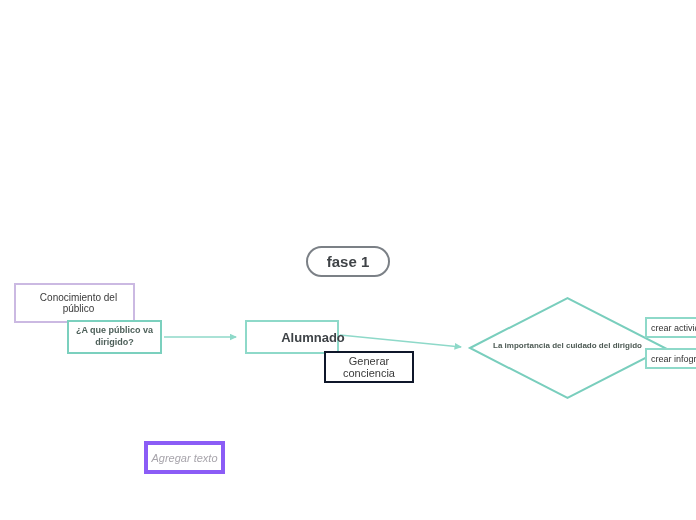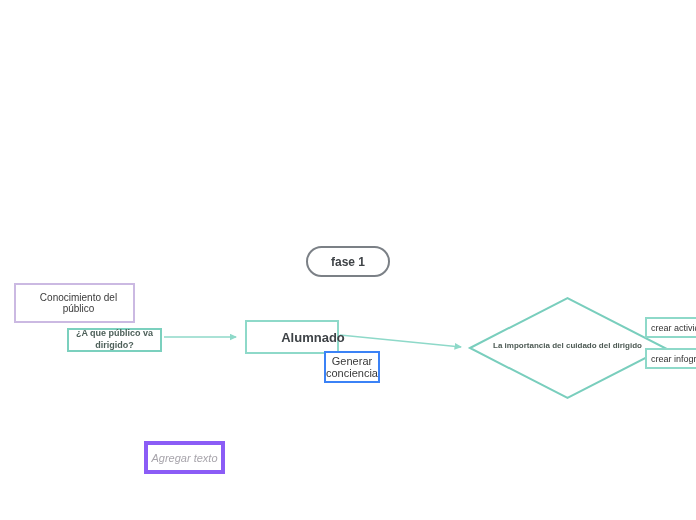--- a/index.html
+++ b/index.html
@@ -30,42 +30,42 @@
     display: flex;
     align-items: center;
     justify-content: center;
     text-align: center;
     z-index: 2;
   }
   .pill {
     left: 306px; top: 246px; width: 84px; height: 31px;
     border: 2px solid #7b8086;
     border-radius: 16px;
-    font-size: 12px; font-weight: bold; color: #3f4347;
+    font-size: 15px; font-weight: bold; color: #3f4347;
   }
   .conocimiento {
     left: 14px; top: 283px; width: 121px; height: 40px;
     border: 2px solid #cbb9e2;
     font-size: 10px; color: #3a3a3a; padding-left: 8px;
   }
   .pregunta {
-    left: 67px; top: 328px; width: 95px; height: 24px;
+    left: 67px; top: 320px; width: 95px; height: 34px;
     border: 2px solid #7bd0be;
     font-size: 9px; font-weight: bold; color: #4d5f59;
     line-height: 1.3;
     padding: 0 3px;
   }
   .alumnado {
     left: 245px; top: 320px; width: 94px; height: 34px;
     border: 2px solid #8ed9c9;
     font-size: 13px; font-weight: bold; color: #3e4347; padding-left: 42px;
   }
   .generar {
-    left: 324px; top: 351px; width: 56px; height: 32px;
-    border: 2px solid #3b82f6;
+    left: 324px; top: 351px; width: 90px; height: 32px;
+    border: 2px solid #0f172a;
     font-size: 11px; color: #3a3a3a;
     line-height: 1.1;
     z-index: 3;
   }
   .diamond-label {
     position: absolute;
     left: 472px; top: 341px; width: 191px;
     text-align: center;
     font-size: 8px; font-weight: bold; color: #4d5a54;
     z-index: 2;

